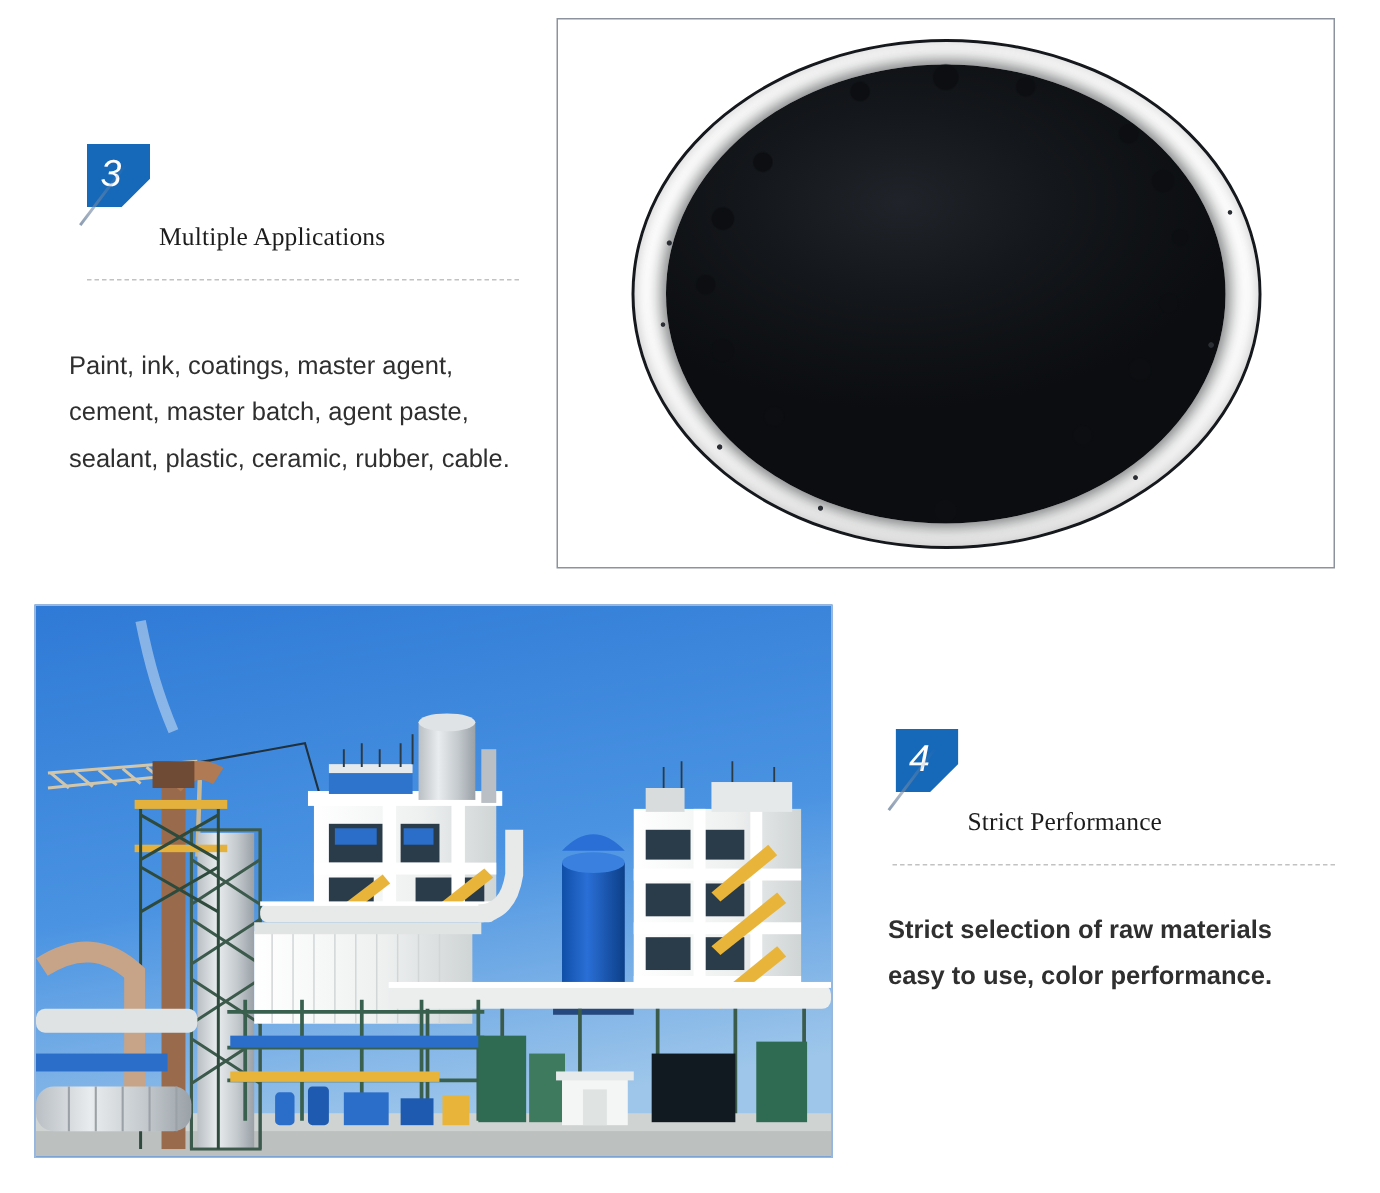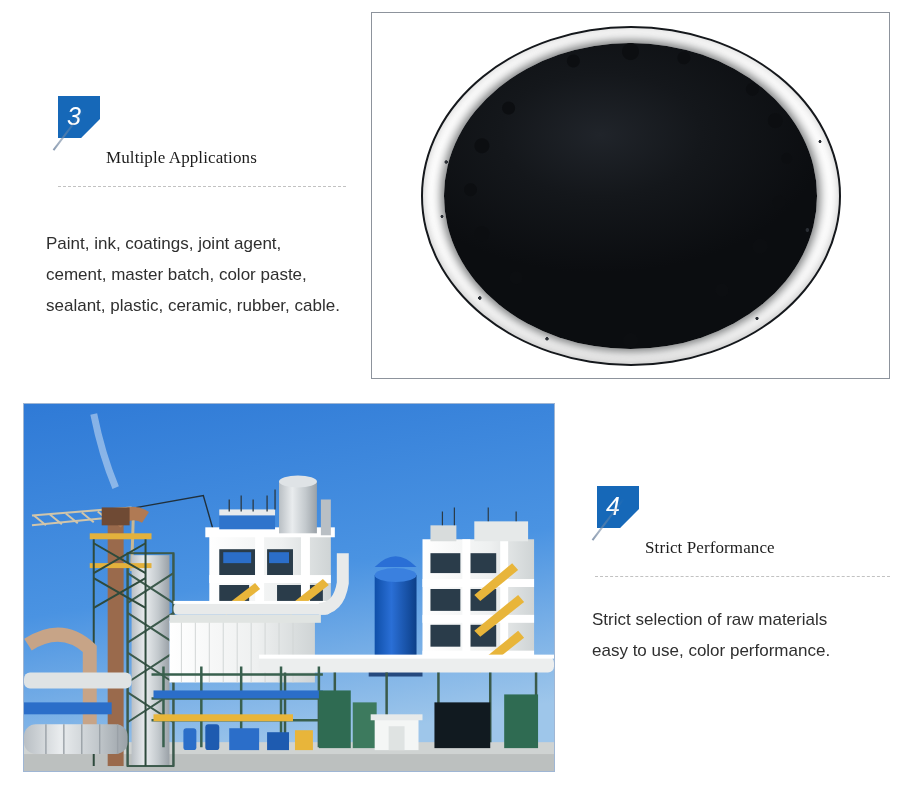--- a/index.html
+++ b/index.html
@@ -90,21 +90,21 @@
   .feature-body .line { display: block; }
 
   
   #feature-3 { left: 58px; top: 96px; width: 320px; }
   #divider-3 { left: 58px; top: 186px; width: 288px; }
   #body-3   { left: 46px; top: 228px; }
 
   
   #feature-4 { left: 597px; top: 486px; width: 300px; }
   #divider-4 { left: 595px; top: 576px; width: 295px; }
-  #body-4   { left: 592px; top: 604px; }
+  #body-4   { left: 592px; top: 604px; font-weight: bold; }
 
   
   #product-panel {
     position: absolute;
     left: 371px;
     top: 12px;
     width: 519px;
     height: 367px;
     border: 1px solid #8d939c;
     background: #ffffff;
@@ -203,22 +203,22 @@
 
   <div class="feature" id="feature-3">
     <div class="feature-head">
       <div class="badge">3</div>
       <div class="badge-slash"></div>
       <div class="feature-title">Multiple Applications</div>
     </div>
   </div>
   <div class="divider" id="divider-3"></div>
   <div class="feature-body" id="body-3">
-    <span class="line">Paint, ink, coatings, joint agent,</span>
-    <span class="line">cement, master batch, color paste,</span>
+    <span class="line">Paint, ink, coatings, master agent,</span>
+    <span class="line">cement, master batch, agent paste,</span>
     <span class="line">sealant, plastic, ceramic, rubber, cable.</span>
   </div>
 
   <div id="product-panel">
     <div class="dish-wrap">
       <div class="dish-rim"></div>
       <div class="powder"></div>
       <div class="grains"></div>
     </div>
   </div>

